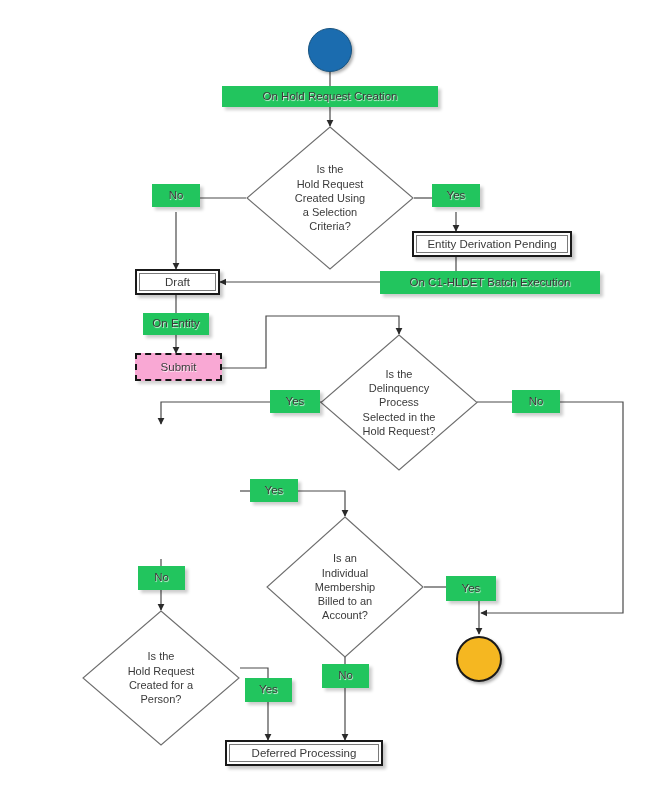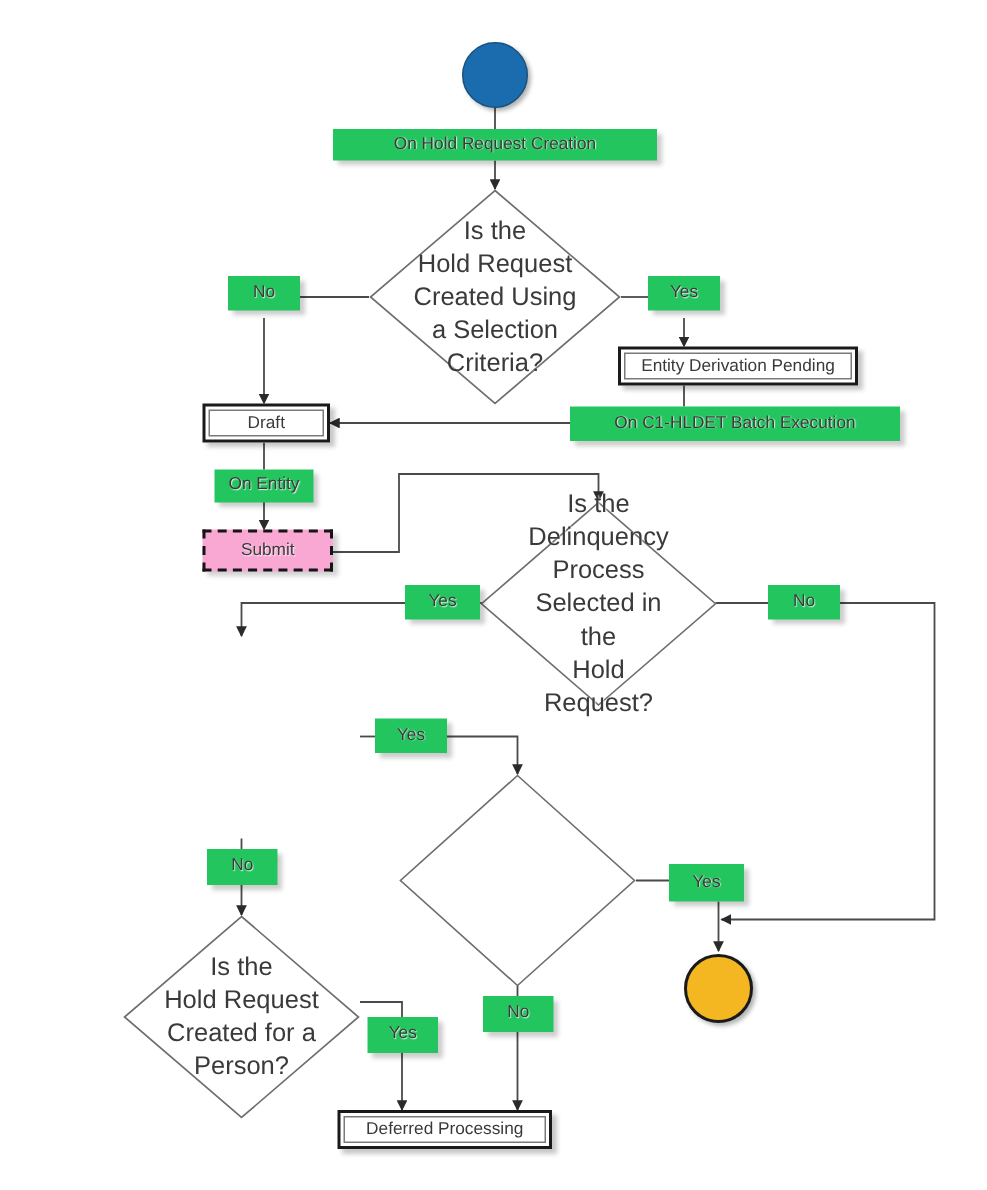--- a/index.html
+++ b/index.html
@@ -115,21 +115,21 @@
     position: absolute;
     left: 16%;
     top: 0;
     width: 68%;
     height: 100%;
     display: flex;
     align-items: center;
     justify-content: center;
     text-align: center;
     color: #3a3a3a;
-    font-size: 17px;
+    font-size: 11px;
     line-height: 1.30;
     text-shadow: 0.6px 0.6px 0.9px rgba(255,255,255,0.95);
     pointer-events: none;
   }
 </style>
 </head>
 <body>
 
 <div id="canvas">
 
@@ -218,21 +218,21 @@
   <div class="procbox" style="left:392px; top:231px; width:160px; height:26px;margin-left:20px;">
     <div class="inner">Entity Derivation Pending</div>
   </div>
 
   <div class="procbox" style="left:135px; top:269px; width:85px; height:26px;">
     <div class="inner">Draft</div>
   </div>
 
   <div class="dashbox" style="left:135px; top:353px; width:87px; height:28px;">Submit</div>
 
-  <div class="procbox" style="left:225px; top:740px; width:143px; height:26px;">
+  <div class="procbox" style="left:225px; top:740px; width:158px; height:26px;">
     <div class="inner">Deferred Processing</div>
   </div>
 
   <div class="diamond" style="left:246px; top:126px; width:168px; height:144px;">
     <svg class="dshape" viewBox="0 0 168 144" preserveAspectRatio="none">
       <polygon points="84,1 167,72 84,143 1,72" fill="#ffffff" stroke="#6e6e6e" stroke-width="1.1"></polygon>
     </svg>
     <div class="dtext">Is the<br>Hold Request<br>Created Using<br>a Selection<br>Criteria?</div>
   </div>
 
@@ -241,20 +241,21 @@
       <polygon points="79,1 157,68.5 79,136 1,68.5" fill="#ffffff" stroke="#6e6e6e" stroke-width="1.1"></polygon>
     </svg>
     <div class="dtext">Is the<br>Delinquency<br>Process<br>Selected in the<br>Hold Request?</div>
   </div>
 
 
   <div class="diamond" style="left:266px; top:516px; width:158px; height:142px;">
     <svg class="dshape" viewBox="0 0 158 142" preserveAspectRatio="none">
       <polygon points="79,1 157,71 79,141 1,71" fill="#ffffff" stroke="#6e6e6e" stroke-width="1.1"></polygon>
     </svg>
+    <div class="dtext">Is an<br>Individual<br>Membership<br>Billed to an<br>Account?</div>
   </div>
 
   <div class="diamond" style="left:82px; top:610px; width:158px; height:136px;">
     <svg class="dshape" viewBox="0 0 158 136" preserveAspectRatio="none">
       <polygon points="79,1 157,68 79,135 1,68" fill="#ffffff" stroke="#6e6e6e" stroke-width="1.1"></polygon>
     </svg>
     <div class="dtext">Is the<br>Hold Request<br>Created for a<br>Person?</div>
   </div>
 
 </div>

